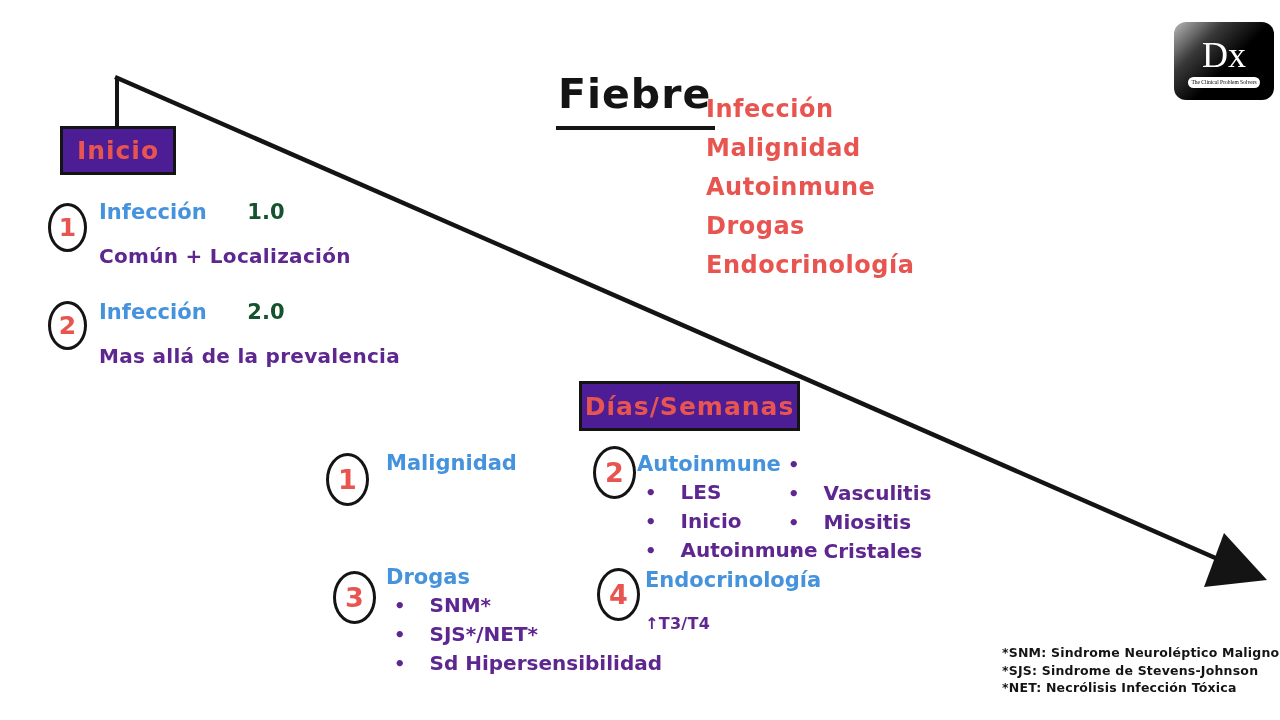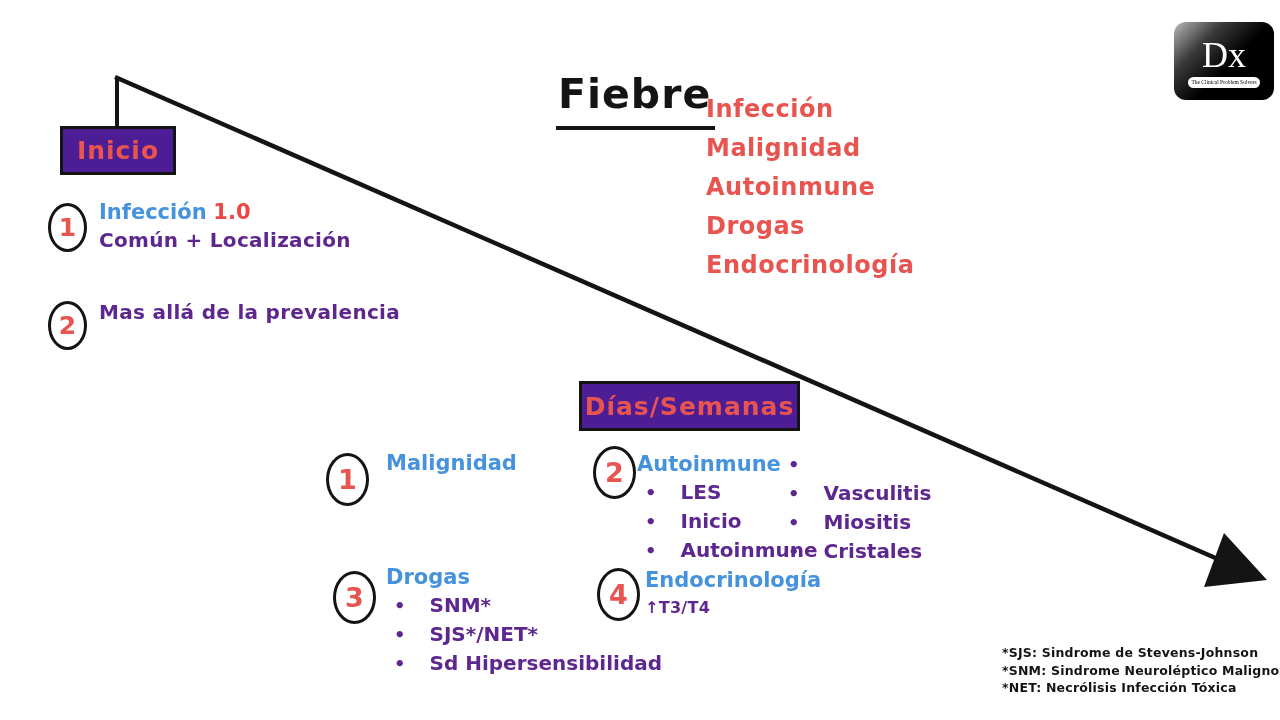--- a/index.html
+++ b/index.html
@@ -29,23 +29,23 @@
   .num{
     border:3.5px solid #141414;border-radius:50%;
     display:flex;align-items:center;justify-content:center;
     color:#e85450;font-weight:bold;background:#fff;
   }
   .num-sm{width:33px;height:43px;font-size:25px;}
   .num-lg{width:37px;height:47px;font-size:27px;}
   
   .blue{color:#4592dd;font-weight:bold;}
   .purple{color:#5e2790;font-weight:bold;}
-  .blk{color:#ef4444;font-weight:bold;}
+  .blk{color:#14532d;font-weight:bold;margin-left:34px;}
   .entry-title{font-size:21px;line-height:28px;}
-  .entry-sub{font-size:20px;line-height:28px;letter-spacing:0.3px;}
+  .entry-sub{font-size:20px;line-height:28px;letter-spacing:0.3px;margin-top:16px;}
   .brow{display:flex;align-items:baseline;font-size:20px;line-height:29px;}
   .bdot{color:#5e2790;font-size:18px;margin-right:24px;}
   .bdot-sm{color:#5e2790;font-size:18px;margin:0 24px 0 8px;}
   
   .footnotes{left:1002px;top:644px;color:#141414;font-size:12.5px;font-weight:bold;
     line-height:17.5px;letter-spacing:0.2px;}
   
   .logo{
     left:1174px;top:22px;width:100px;height:78px;border-radius:12px;
     background:linear-gradient(135deg,#b9b9b9 0%,#3a3a3a 28%,#000 55%);
@@ -90,20 +90,24 @@
   <div class="abs" style="left:99px;top:198px;">
     <div class="entry-title">
       <span class="blue">Infección</span>
       <span class="blk">1.0</span>
     </div>
     <div class="entry-sub purple">Común + Localización</div>
   </div>
 
   <div class="abs num num-sm" style="left:48px;top:301px;">2</div>
   <div class="abs" style="left:99px;top:298px;">
+    <div class="entry-title">
+      <span class="blue">Infección</span>
+      <span class="blk">2.0</span>
+    </div>
     <div class="entry-sub purple">Mas allá de la prevalencia</div>
   </div>
 
   <div class="abs num num-lg" style="left:326px;top:453px;">1</div>
   <div class="abs" style="left:386px;top:449px;">
     <div class="entry-title blue">Malignidad</div>
   </div>
 
   <div class="abs num num-lg" style="left:593px;top:446px;">2</div>
   <div class="abs" style="left:637px;top:450px;">
@@ -157,18 +161,18 @@
       </div>
   </div>
 
   <div class="abs num num-lg" style="left:597px;top:568px;">4</div>
   <div class="abs" style="left:645px;top:566px;">
     <div class="entry-title blue">Endocrinología</div>
     <div class="entry-sub purple" style="font-size:16px;">↑T3/T4</div>
   </div>
 
   <div class="abs footnotes">
+    <div>*SNM: Sindrome Neuroléptico Maligno</div>
     <div>*SJS: Sindrome de Stevens-Johnson</div>
-    <div>*SNM: Sindrome Neuroléptico Maligno</div>
     <div>*NET: Necrólisis Infección Tóxica</div>
   </div>
 
 </div>
 
 </body></html>

